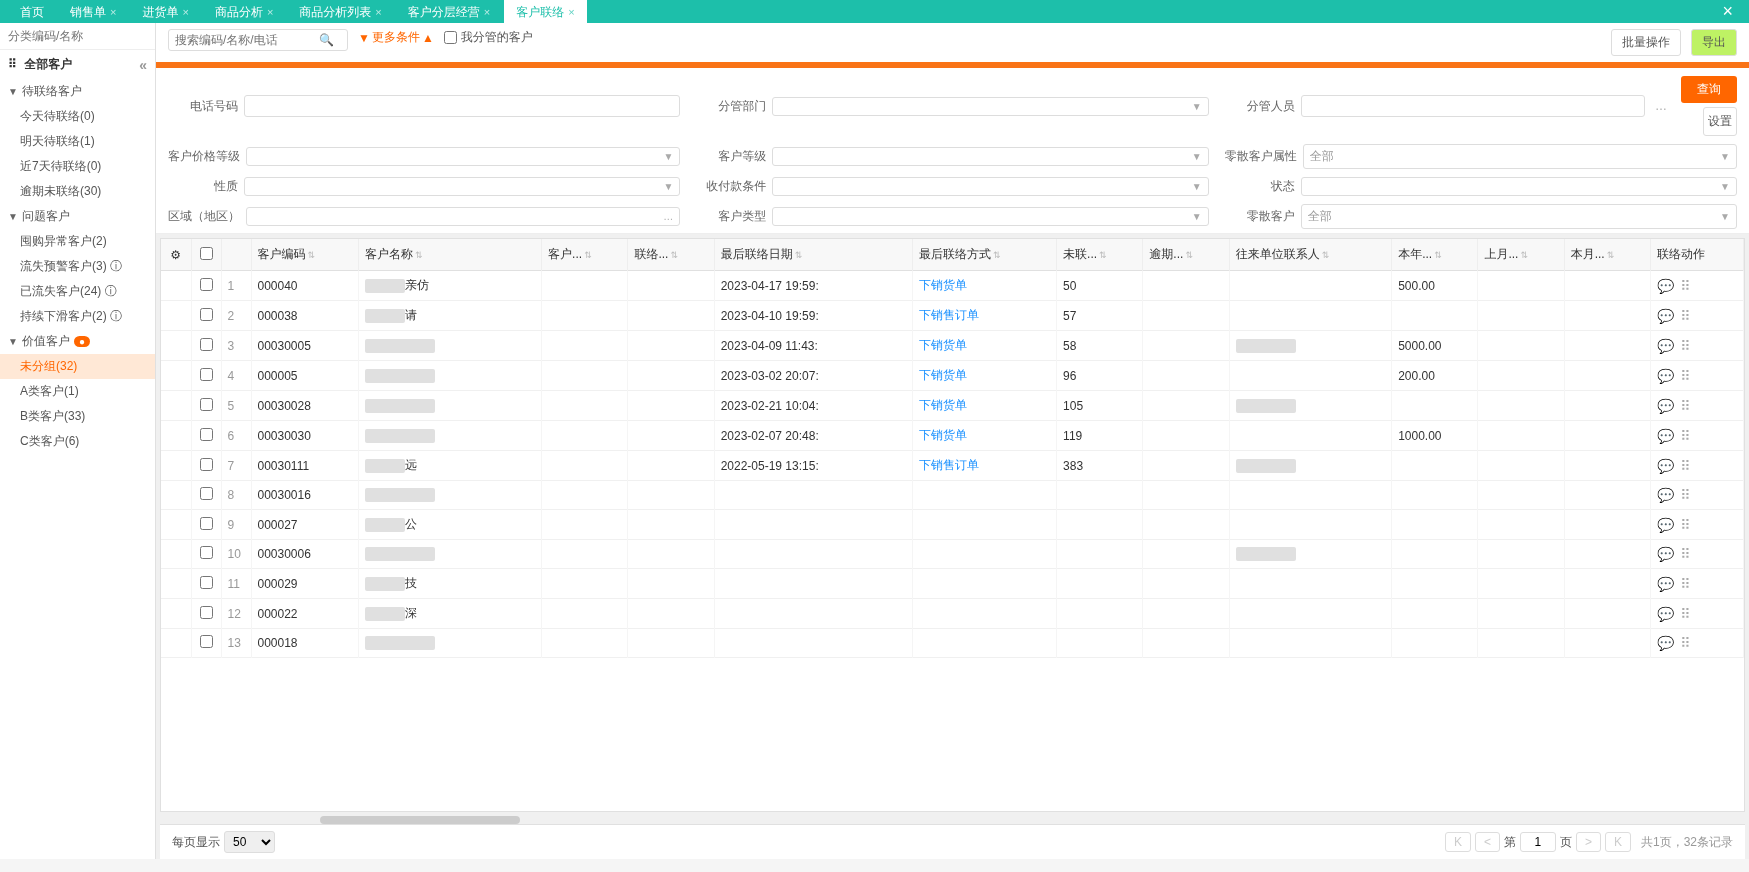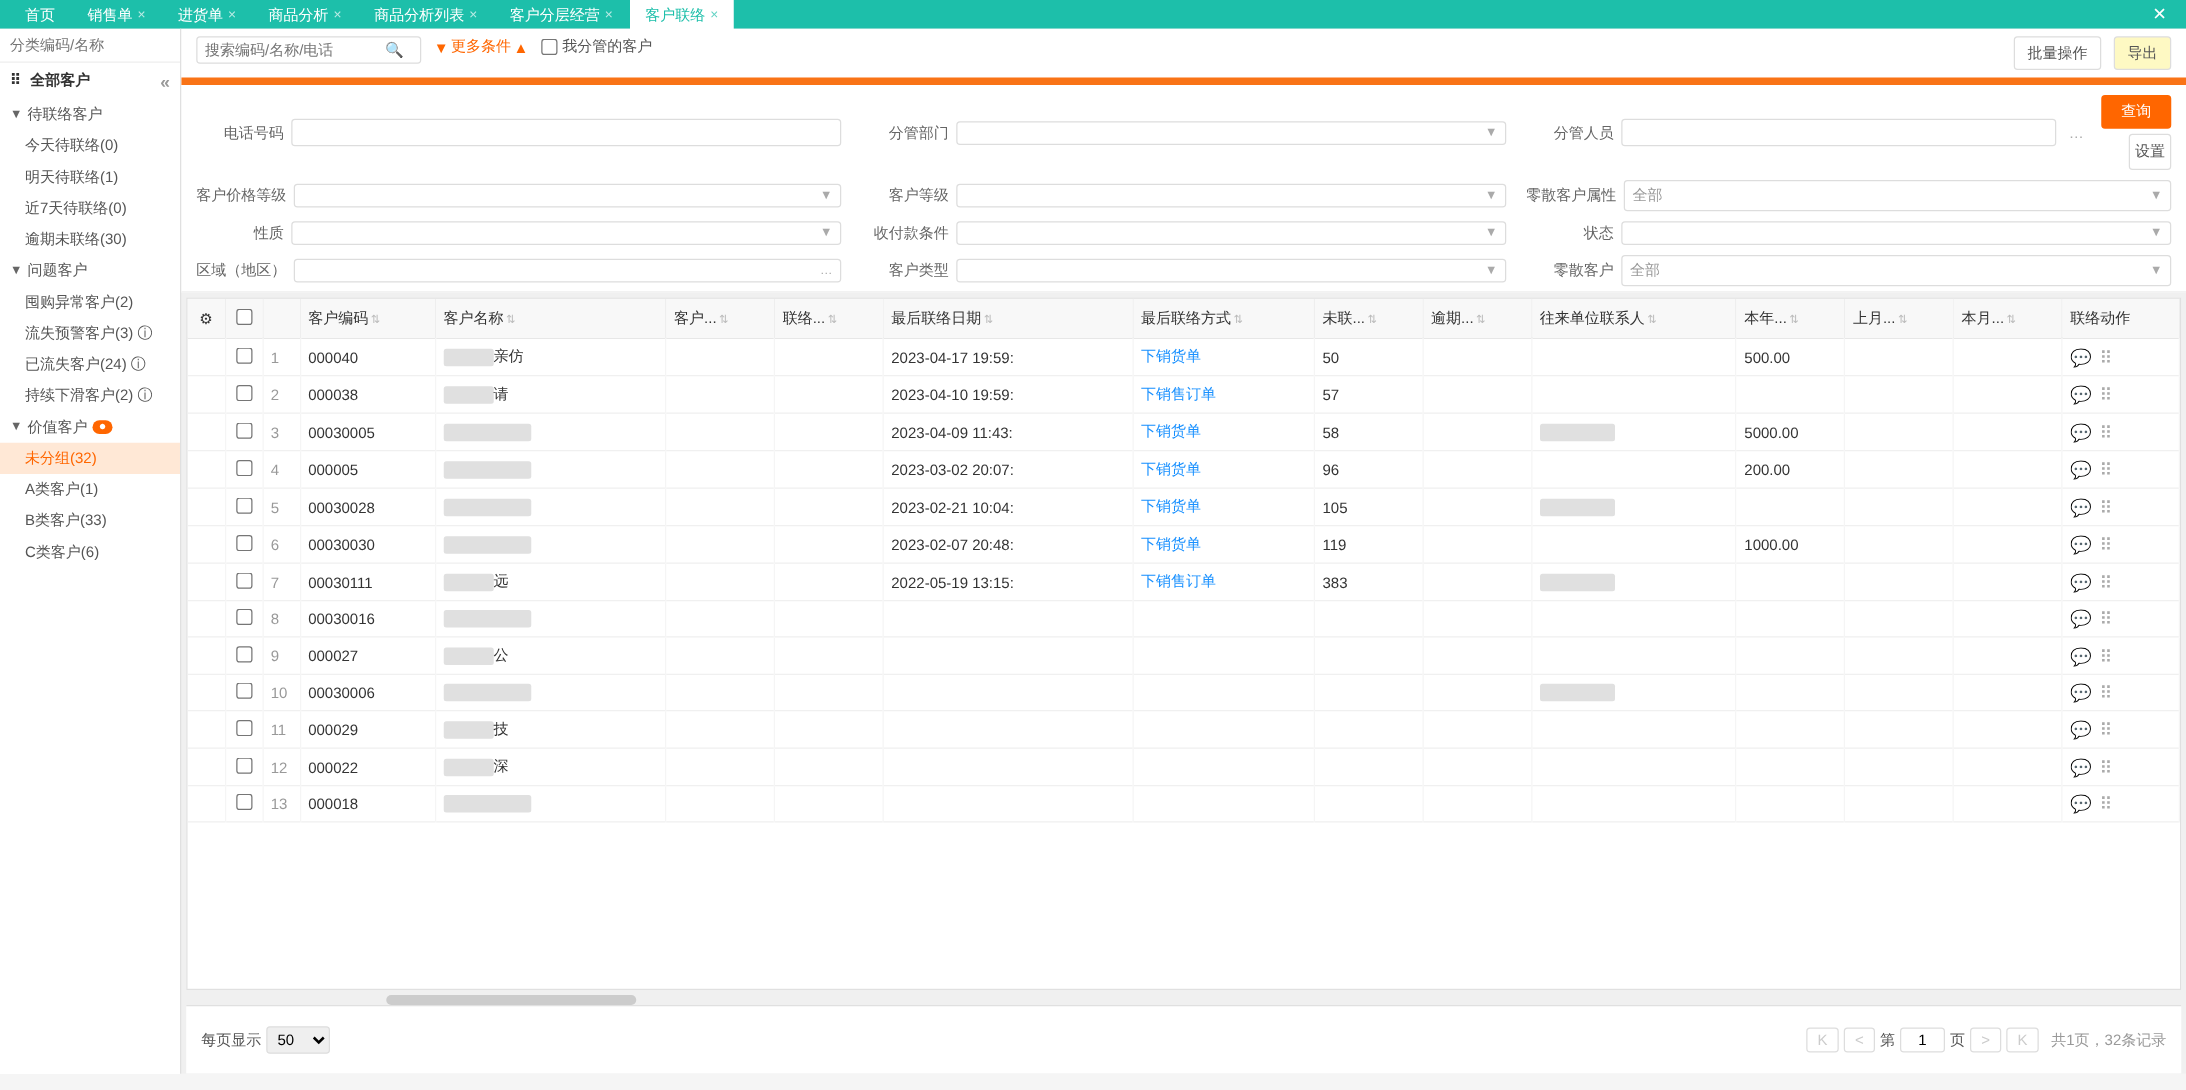--- a/index.html
+++ b/index.html
@@ -40,21 +40,21 @@
 
     
     .main-layout {
       display: flex;
       height: calc(100vh - 36px);
       background: #f0f0f0;
     }
 
     
     .sidebar {
-      width: 145px;
+      width: 156px;
       background: #fff;
       border-right: 1px solid #e0e0e0;
       display: flex;
       flex-direction: column;
       overflow-y: auto;
       flex-shrink: 0;
     }
     .sidebar-search {
       display: flex;
       align-items: center;
@@ -150,21 +150,21 @@
       border: 1px solid #ddd;
       background: #fff;
       padding: 4px 10px;
       cursor: pointer;
       border-radius: 3px;
       color: #555;
       font-size: 12px;
     }
     .btn-export {
       border: 1px solid #ddd;
-      background: #fef9c3;
+      background: #bef264;
       padding: 4px 10px;
       cursor: pointer;
       border-radius: 3px;
       color: #555;
       font-size: 12px;
     }
     .filter-row {
       display: flex;
       align-items: center;
       gap: 6px;
@@ -276,21 +276,21 @@
       display: inline-block;
       vertical-align: middle;
     }
     .action-icons { display: flex; gap: 6px; align-items: center; }
     .action-icon { color: #aaa; cursor: pointer; font-size: 14px; }
 
     
     .table-footer {
       background: #fff;
       border-top: 1px solid #e0e0e0;
-      padding: 16px 12px;
+      padding: 6px 12px;
       display: flex;
       align-items: center;
       gap: 10px;
       font-size: 12px;
       color: #555;
       margin: 0 4px;
     }
     .footer-page-size { display: flex; align-items: center; gap: 4px; }
     .footer-page-size select {
       border: 1px solid #ddd;

